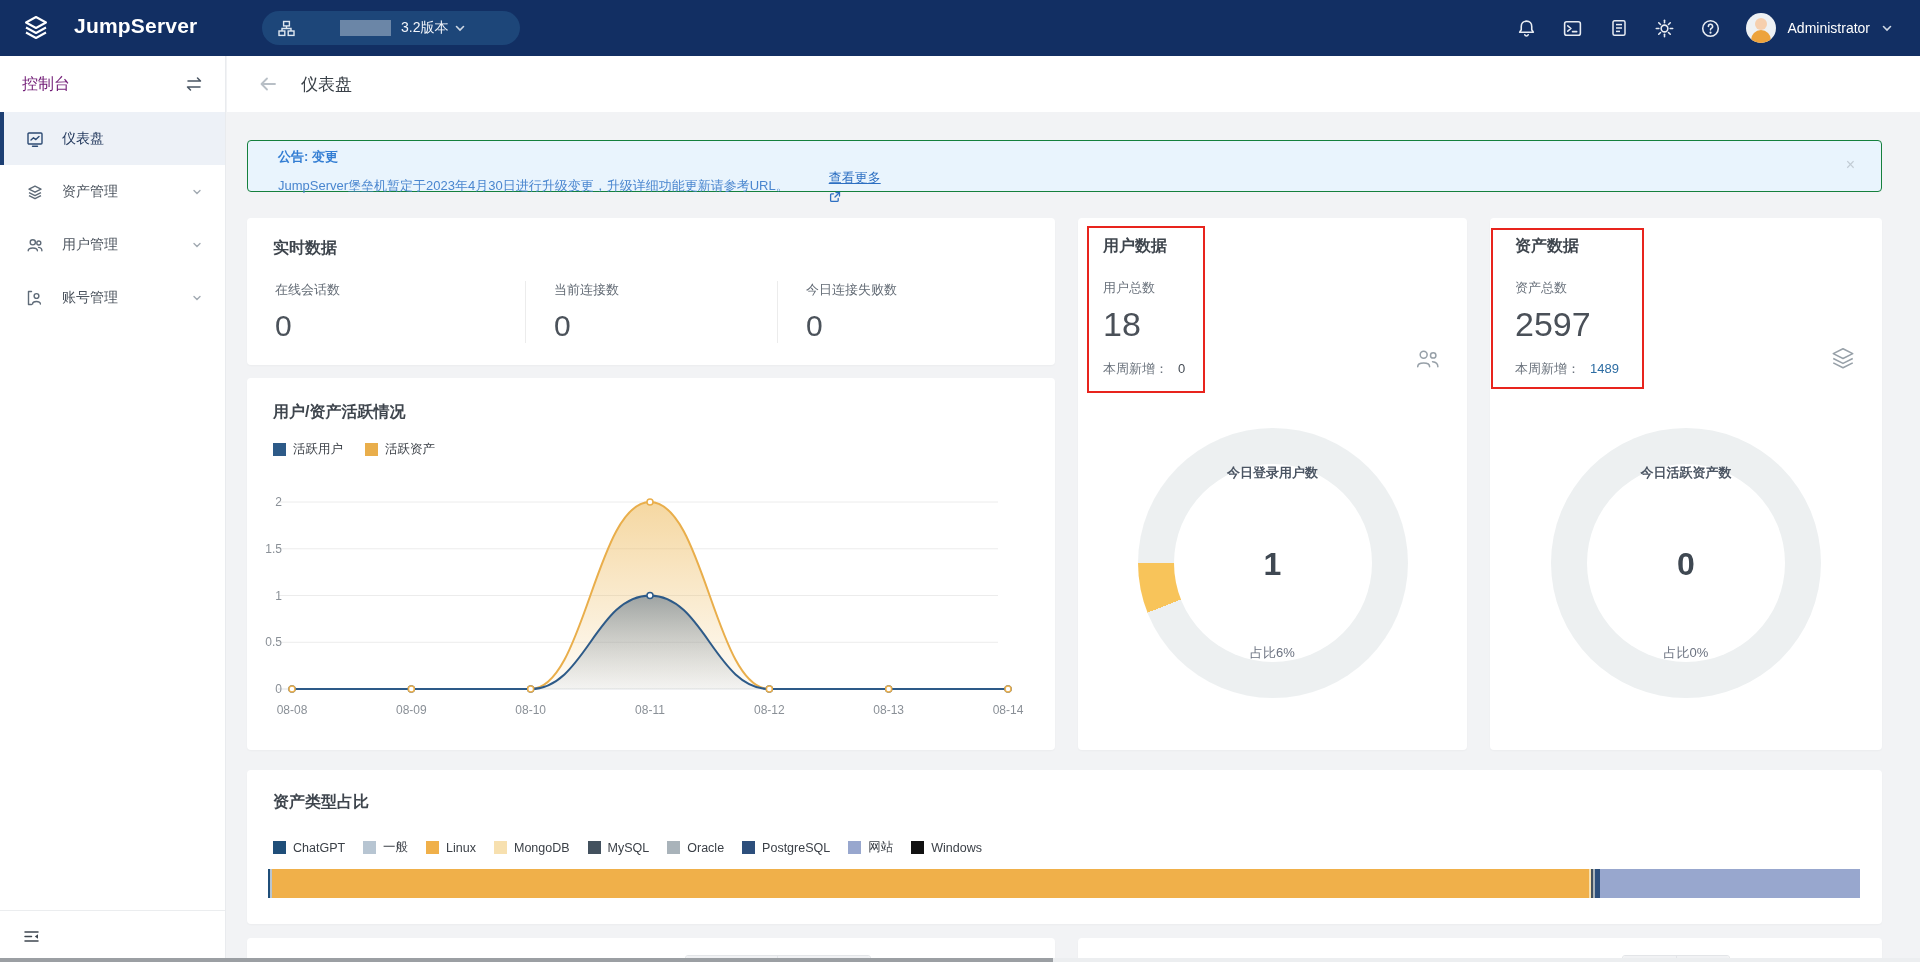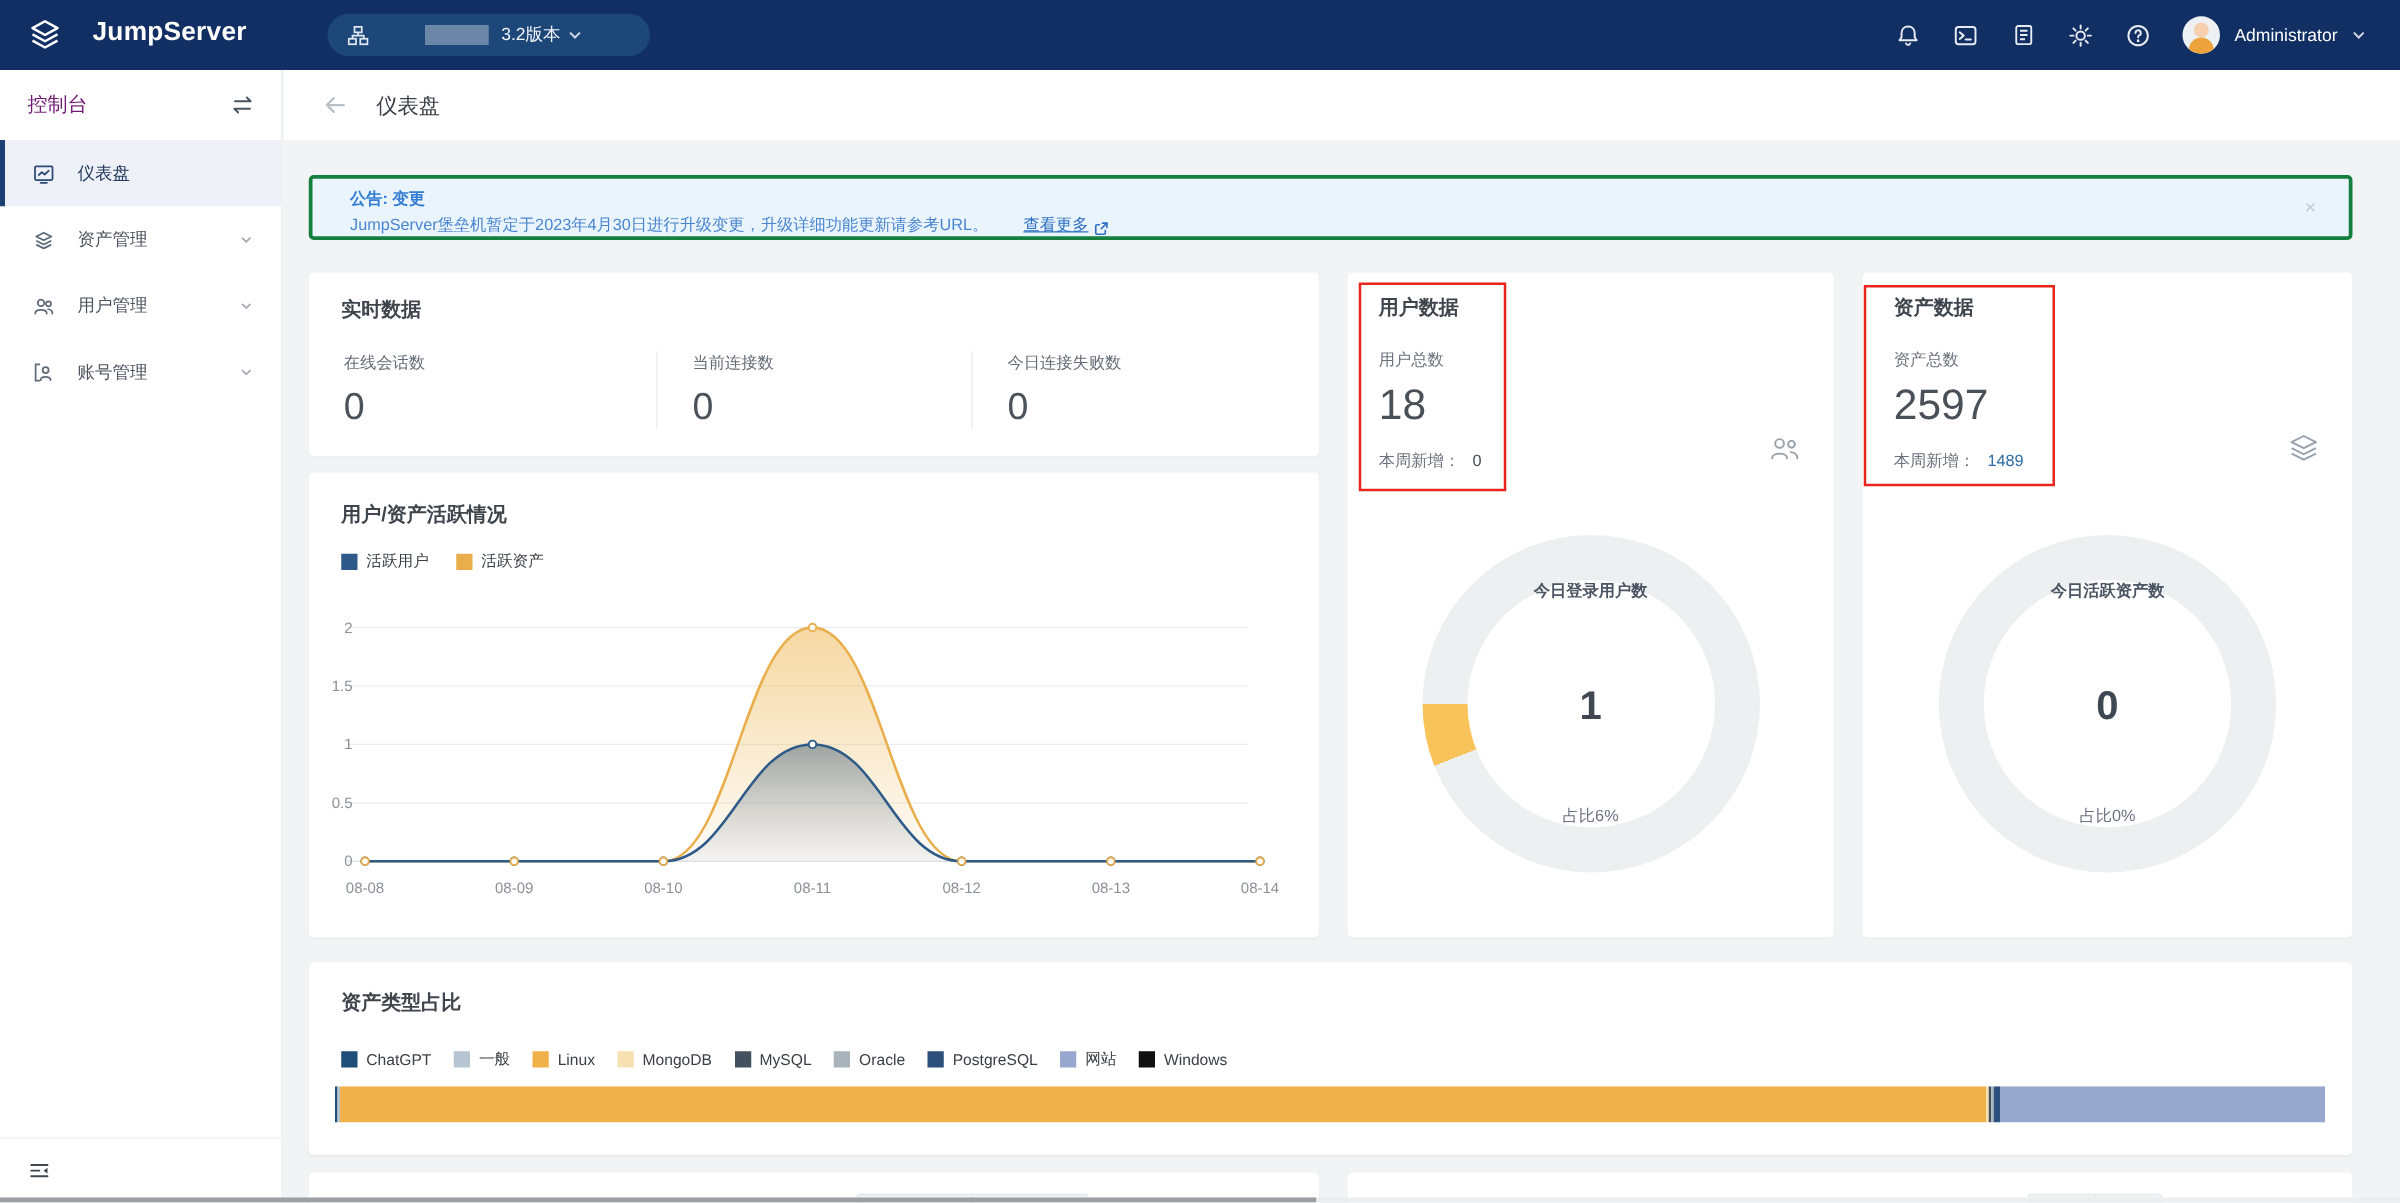--- a/index.html
+++ b/index.html
@@ -33,24 +33,24 @@
   
   .page-header { position:absolute; left:227px; top:56px; width:1693px; height:56px; background:#fff; display:flex; align-items:center; z-index:10; }
   .back-arrow { margin-left:30px; cursor:pointer; display:flex; }
   .page-title { margin-left:22px; font-size:17px; color:#3a4148; font-weight:500; }
 
   
   .card { position:absolute; background:#fff; border-radius:4px; box-shadow:0 1px 2px rgba(0,0,0,.03); }
   .card-title { font-size:16px; font-weight:600; color:#3e454d; }
 
   
-  .banner { position:absolute; left:247px; top:140px; width:1635px; height:52px; background:#e9f4fd; border:3px solid #15803d; border-radius:4px; padding:7px 30px; }
+  .banner { position:absolute; left:247px; top:140px; width:1635px; height:52px; background:#e9f4fd; border:1px solid #15803d; border-radius:4px; padding:7px 30px; }
   .banner-badge { font-size:13px; font-weight:bold; color:#327dd3; }
   .banner-line { font-size:13px; color:#4a86cf; margin-top:3px; display:flex; align-items:center; }
-  .banner-link { color:#2d6fc2; text-decoration:underline; margin-left:28px; cursor:pointer; display:inline-flex; align-items:flex-end; gap:4px; }
+  .banner-link { color:#2d6fc2; text-decoration:underline; margin-left:40px; cursor:pointer; display:inline-flex; align-items:flex-start; gap:4px;flex-direction:column; }
   .banner-close { position:absolute; right:26px; top:16px; color:#c2ccd5; font-size:16px; cursor:pointer; line-height:1; }
 
   
   .realtime { left:247px; top:218px; width:808px; height:147px; padding:20px 26px; }
   .rt-row { display:flex; margin-top:22px; }
   .rt-col { width:33.33%; padding-left:2px; }
   .rt-col + .rt-col { border-left:1px solid #ececec; padding-left:28px; }
   .rt-label { font-size:13px; color:#646c76; }
   .rt-value { font-size:30px; color:#4b525a; margin-top:10px; }
 

